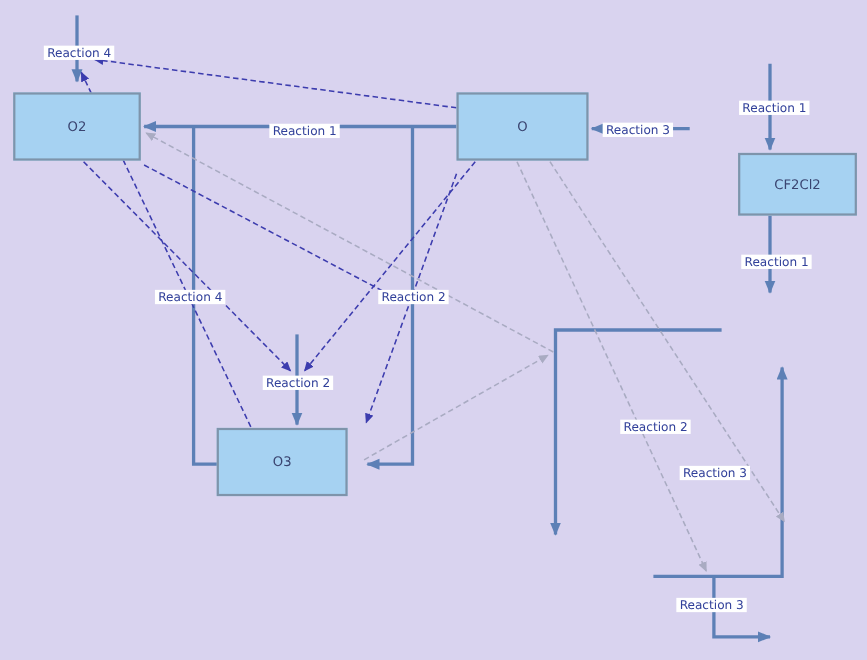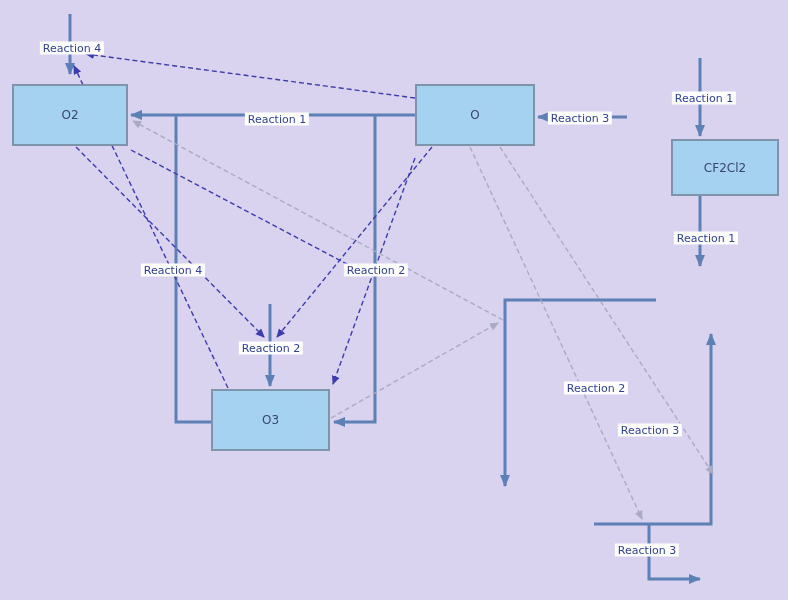--- a/index.html
+++ b/index.html
@@ -65,21 +65,21 @@
 
   <div class="node" style="left: 12px; top: 84px; width: 116px; height: 62px;">
       <span>O2</span>
     </div>
   <div class="node" style="left: 415px; top: 84px; width: 120px; height: 62px;">
       <span>O</span>
     </div>
   <div class="node" style="left: 641px; top: 139px; width: 108px; height: 57px; margin-left: 30px;">
       <span>CF2Cl2</span>
     </div>
-  <div class="node" style="left: 211px; top: 389px; width: 119px; height: 62px;">
+  <div class="node" style="left: 197px; top: 389px; width: 119px; height: 62px;">
       <span>O3</span>
     </div>
 
   <div class="edge-label" style="left: 72px; top: 48px;">Reaction 4</div>
   <div class="edge-label" style="left: 277px; top: 119px;">Reaction 1</div>
   <div class="edge-label" style="left: 580px; top: 118px;">Reaction 3</div>
   <div class="edge-label" style="left: 704px; top: 98px;">Reaction 1</div>
   <div class="edge-label" style="left: 706px; top: 238px;">Reaction 1</div>
   <div class="edge-label" style="left: 173px; top: 270px;">Reaction 4</div>
   <div class="edge-label" style="left: 376px; top: 270px;">Reaction 2</div>

